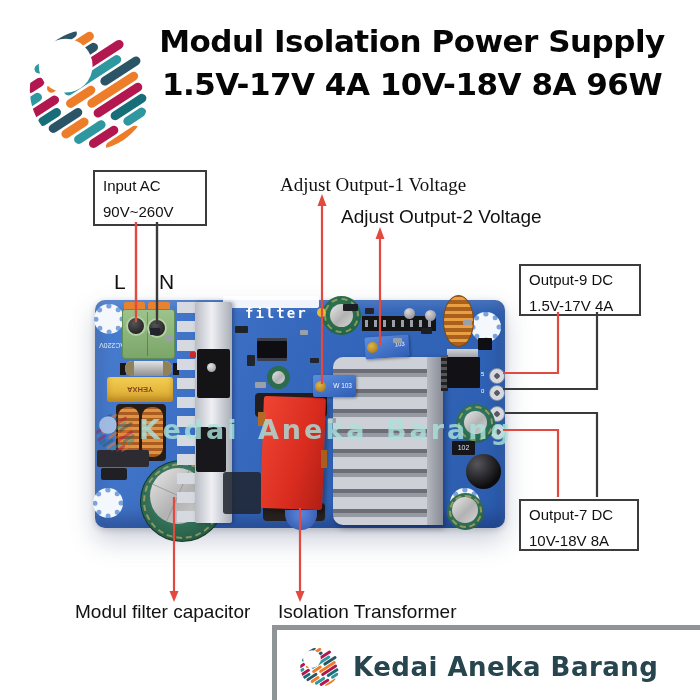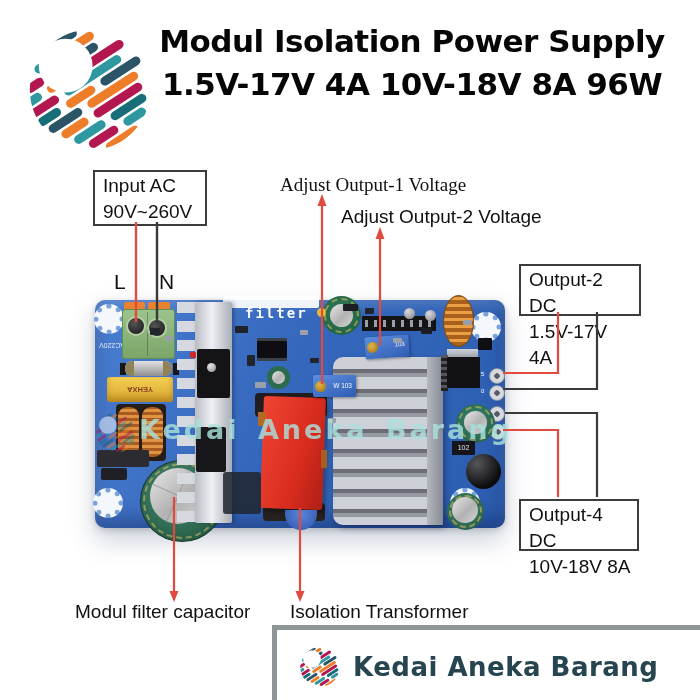--- a/index.html
+++ b/index.html
@@ -5,21 +5,21 @@
   html,body{margin:0;padding:0;background:#fff;}
   .page{position:relative;width:700px;height:700px;background:#fff;overflow:hidden;
         font-family:"Liberation Sans",sans-serif;color:#111;}
   
   .title{position:absolute;left:128px;right:4px;top:20px;text-align:center;
          font-family:"DejaVu Sans",sans-serif;font-weight:800;font-size:31px;
          line-height:43px;color:#060606;letter-spacing:-0.5px;}
   .brand-logo{position:absolute;left:26px;top:26px;width:128px;height:128px;}
   
   .callout-box{position:absolute;background:#fff;border:2px solid #3c3c3c;
-               font-size:19px;line-height:26px;padding:1px 6px 1px 8px;z-index:20;}
+               font-size:15px;line-height:26px;padding:1px 6px 1px 8px;z-index:20;}
   .callout-text{position:absolute;font-size:19px;line-height:22px;z-index:20;white-space:nowrap;}
   .ln-label{position:absolute;font-size:21px;z-index:20;}
   
   .wires{position:absolute;left:0;top:0;z-index:30;pointer-events:none;}
   
   .pcb{position:absolute;left:95px;top:300px;width:410px;height:228px;border-radius:10px;
        background:linear-gradient(115deg,#4a7ed0 0%,#3568bd 45%,#2b5cae 100%);
        box-shadow:0 12px 26px rgba(60,80,120,.28),0 2px 6px rgba(0,0,0,.18),
                   inset 0 -10px 18px rgba(0,0,40,.28),inset 0 6px 10px rgba(255,255,255,.14);}
   .pcb *{position:absolute;}
@@ -90,30 +90,30 @@
     <div>Input AC</div>
     <div>90V~260V</div>
   </div>
   <span class="ln-label" style="left:114px;top:270px;">L</span>
   <span class="ln-label" style="left:159px;top:270px;">N</span>
 
   <div class="callout-text" style="left:280px;top:174px;font-family:Liberation Serif, serif;">Adjust Output-1 Voltage</div>
   <div class="callout-text" style="left:341px;top:206px;">Adjust Output-2 Voltage</div>
 
   <div class="callout-box" style="left:519px;top:264px;width:104px;height:46px;">
-    <div>Output-2 DC</div>
+    <div>Output-9 DC</div>
     <div>1.5V-17V 4A</div>
   </div>
   <div class="callout-box" style="left:519px;top:499px;width:102px;height:46px;">
-    <div>Output-4 DC</div>
+    <div>Output-7 DC</div>
     <div>10V-18V 8A</div>
   </div>
 
   <div class="callout-text" style="left:75px;top:601px;">Modul filter capacitor</div>
-  <div class="callout-text" style="left:290px;top:601px;">Isolation Transformer</div>
+  <div class="callout-text" style="left:278px;top:601px;">Isolation Transformer</div>
 
   <div class="pcb">
 
     <div class="hole" style="left:-1px;top:4px;"></div>
     <div class="hole" style="left:376px;top:12px;"></div>
     <div class="hole" style="left:-2px;top:188px;"></div>
     <div class="hole" style="left:355px;top:188px;"></div>
 
     <div style="left:128px;top:-4px;width:96px;height:12px;background:rgba(255,255,255,.92);border-radius:2px;"></div>
     <div style="left:150px;top:5px;font-family:'DejaVu Sans Mono',monospace;font-weight:bold;font-size:14px;color:#fff;letter-spacing:2px;">filter</div>

